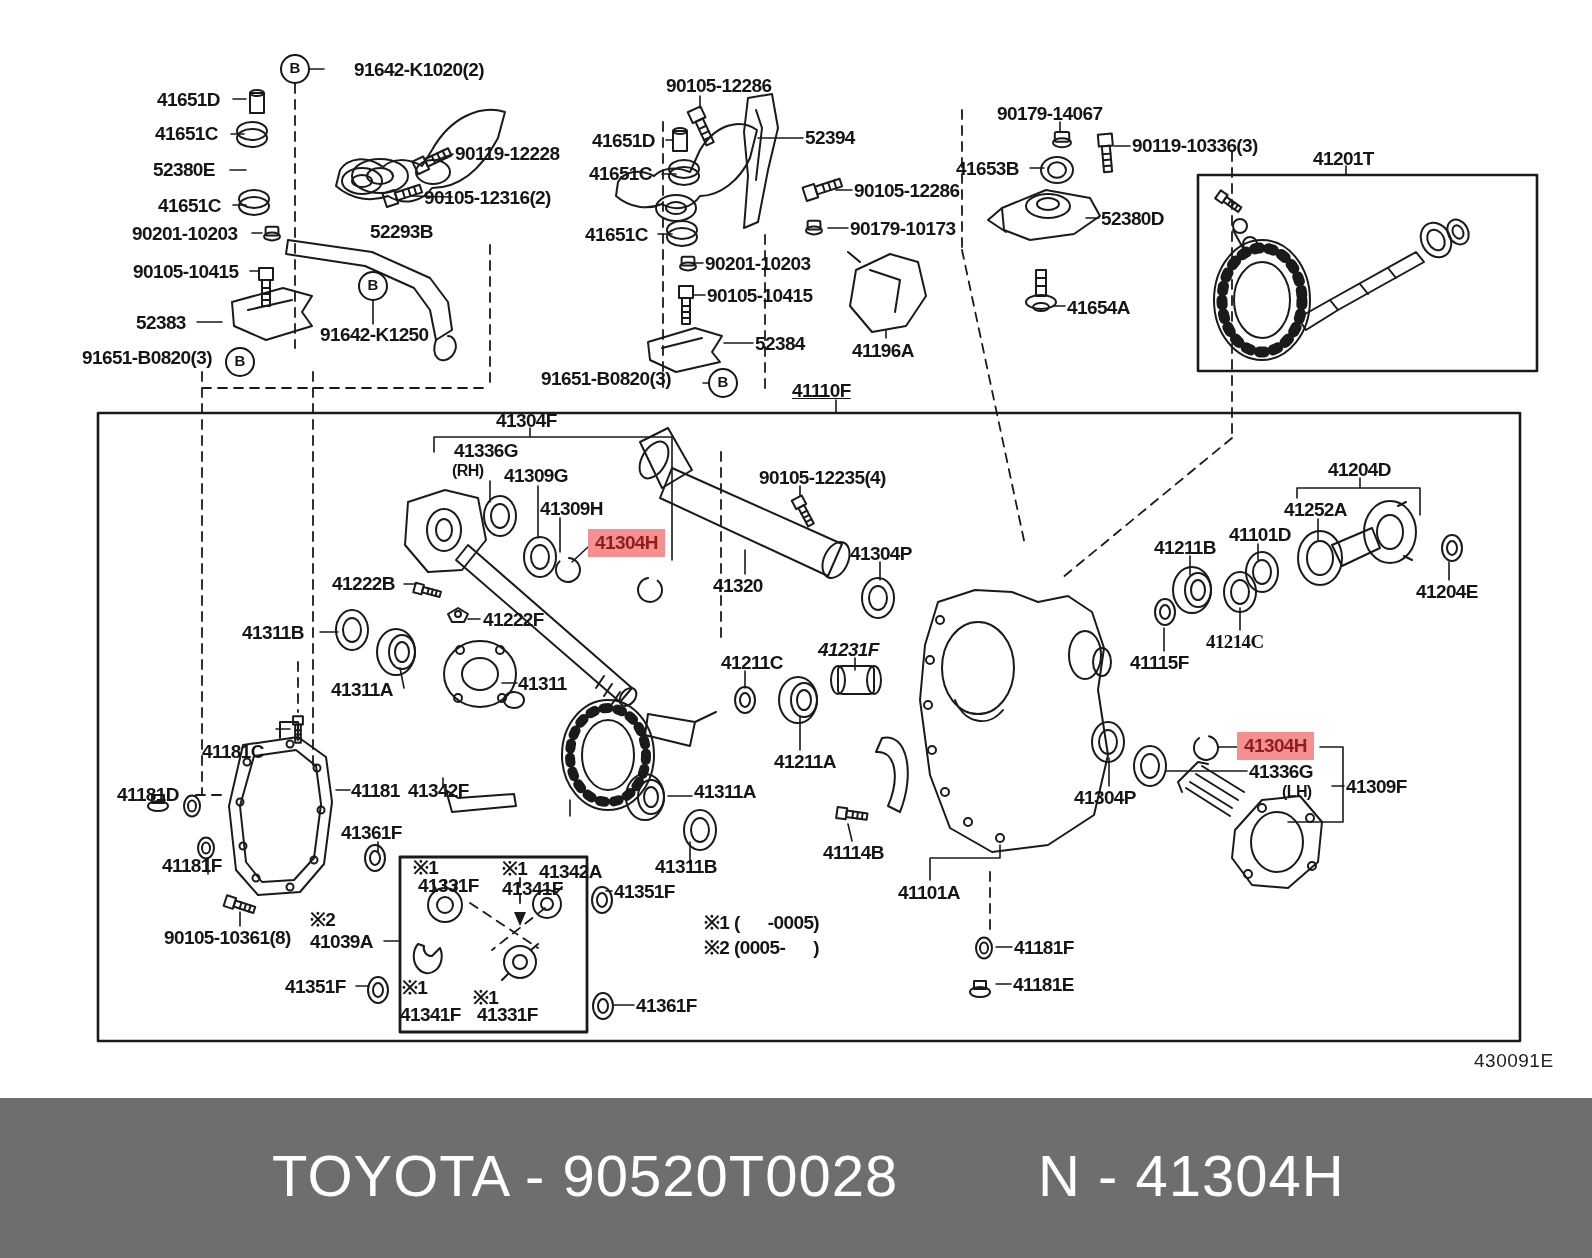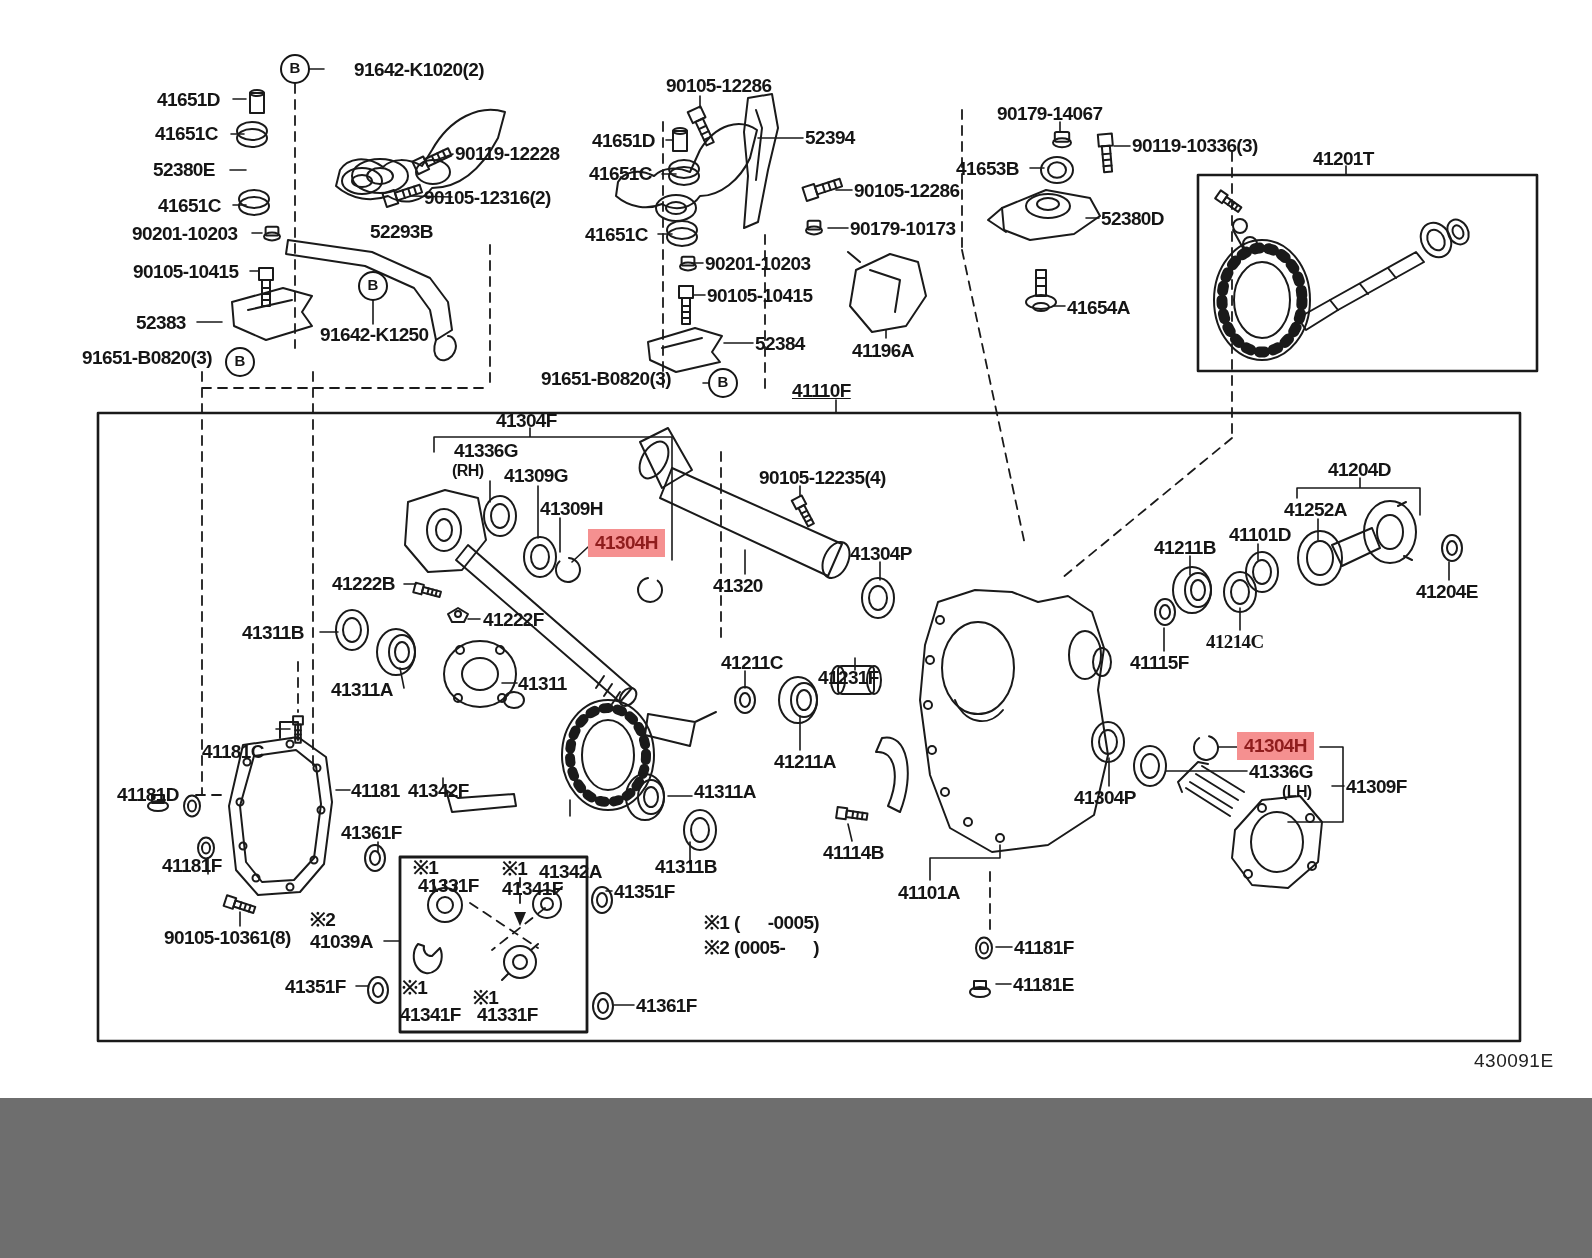--- a/index.html
+++ b/index.html
@@ -352,20 +352,22 @@
       <path d="M1186,788 L1230,816 M1190,782 L1232,808 M1196,774 L1238,800 M1202,766 L1244,792"></path>
       <path d="M1182,792 L1178,782 L1198,762 L1208,764"></path>
     </g>
 
     <use href="#ringS" transform="translate(984,948) scale(0.8)"></use>
     <use href="#plugg" transform="translate(980,990)"></use>
   </svg>
 
   <div id="doc-code">430091E</div>
   <div id="footer">
+    <span id="footer-left" class="ftxt">TOYOTA - 90520T0028</span>
+    <span id="footer-right" class="ftxt">N - 41304H</span>
   </div>
 <div class="lbl" style="left: 310px; top: 60px; margin-left: 44px;">91642-K1020(2)</div>
     <div class="lbl" style="left: 157px; top: 90px;">41651D</div>
     <div class="lbl" style="left: 155px; top: 124px;">41651C</div>
     <div class="lbl" style="left: 153px; top: 160px;">52380E</div>
     <div class="lbl" style="left: 158px; top: 196px;">41651C</div>
     <div class="lbl" style="left: 132px; top: 224px;">90201-10203</div>
     <div class="lbl" style="left: 133px; top: 262px;">90105-10415</div>
     <div class="lbl" style="left: 136px; top: 313px;">52383</div>
     <div class="lbl" style="left: 82px; top: 348px;">91651-B0820(3)</div>
@@ -422,21 +424,21 @@
     <div class="lbl" style="left: 502px; top: 879px;">41341F</div>
     <div class="lbl" style="left: 402px; top: 978px;">※1</div>
     <div class="lbl" style="left: 400px; top: 1005px;">41341F</div>
     <div class="lbl" style="left: 473px; top: 988px;">※1</div>
     <div class="lbl" style="left: 477px; top: 1005px;">41331F</div>
     <div class="lbl" style="left: 539px; top: 818px; margin-top: 44px;">41342A</div>
     <div class="lbl" style="left: 655px; top: 857px;">41311B</div>
     <div class="lbl" style="left: 614px; top: 882px;">41351F</div>
     <div class="lbl" style="left: 636px; top: 996px;">41361F</div>
     <div class="lbl" style="left: 721px; top: 653px;">41211C</div>
-    <div class="lbl" style="left: 818px; top: 668px;">41231F</div>
+    <div class="lbl" style="left: 818px; top: 640px; font-style: italic;">41231F</div>
     <div class="lbl" style="left: 774px; top: 752px;">41211A</div>
     <div class="lbl" style="left: 694px; top: 782px;">41311A</div>
     <div class="lbl" style="left: 823px; top: 843px;">41114B</div>
     <div class="lbl" style="left: 898px; top: 883px;">41101A</div>
     <div class="lbl" style="left: 704px; top: 913px;">※1 (      -0005)</div>
     <div class="lbl" style="left: 704px; top: 938px;">※2 (0005-      )</div>
     <div class="lbl" style="left: 1014px; top: 938px;">41181F</div>
     <div class="lbl" style="left: 1013px; top: 975px;">41181E</div>
     <div class="lbl" style="left: 1154px; top: 538px;">41211B</div>
     <div class="lbl" style="left: 1229px; top: 525px;">41101D</div>

